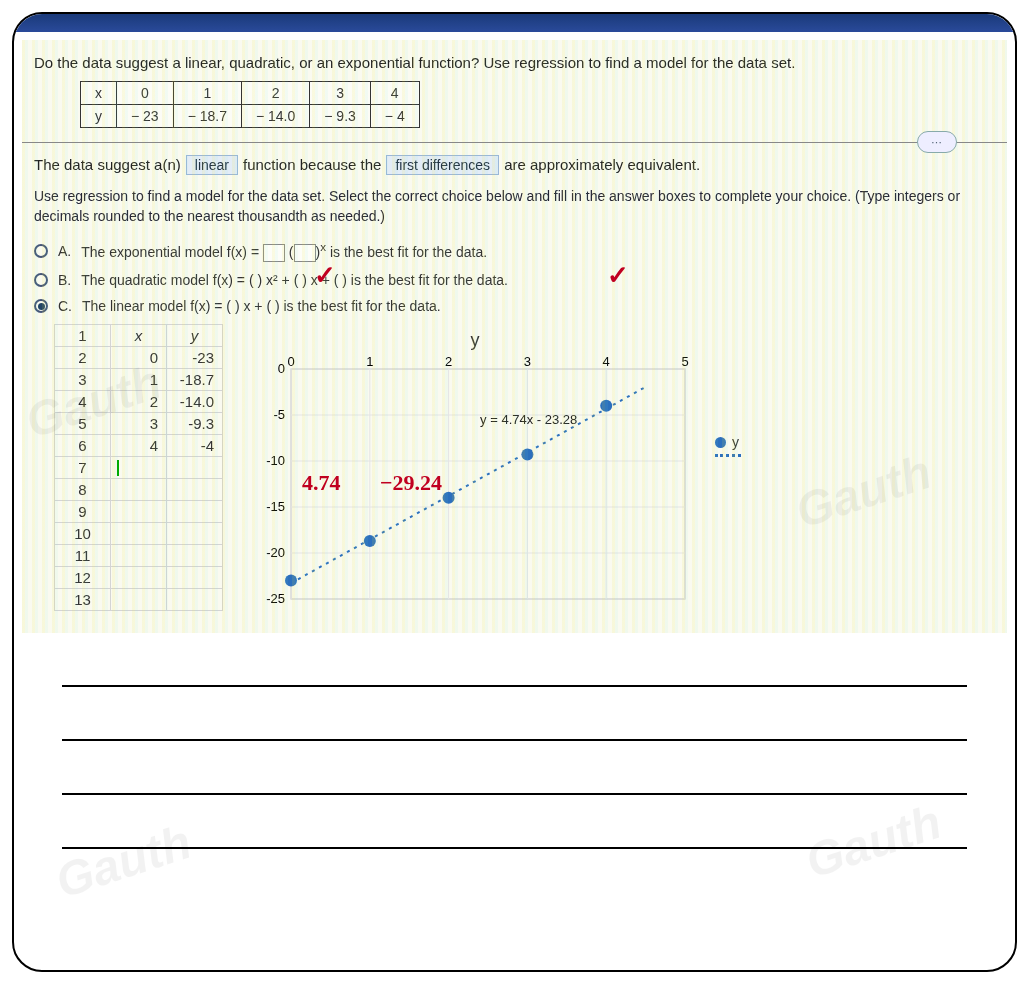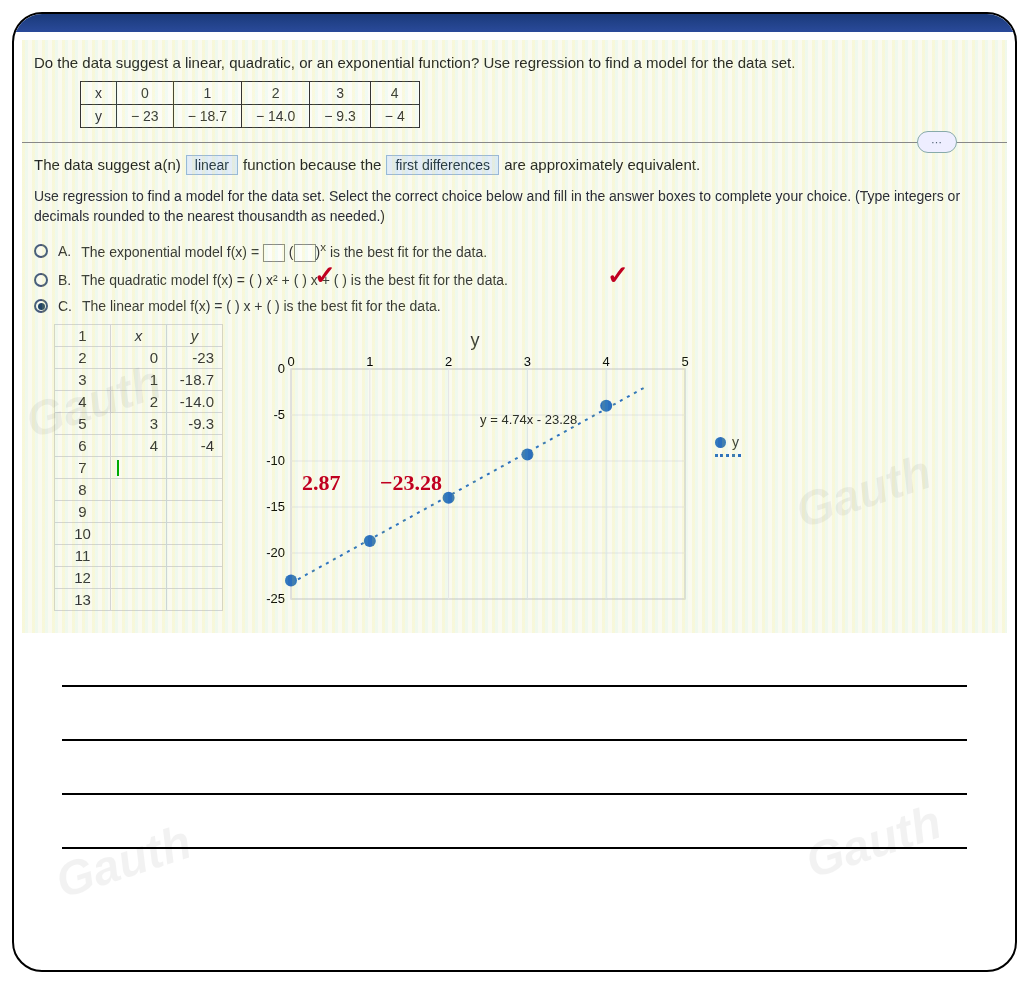--- a/index.html
+++ b/index.html
@@ -104,22 +104,22 @@
     <span>B.</span>
     <span>The quadratic model f(x) = (    ) x² + (    ) x + (    ) is the best fit for the data.</span>
   </div>
 
   <div class="opt">
     <span class="radio sel"></span>
     <span>C.</span>
     <span>The linear model f(x) = (    ) x + (    ) is the best fit for the data.</span>
   </div>
 
-  <span class="hand m1">2.87</span>
-  <span class="hand m2">−23.28</span>
+  <span class="hand m1">4.74</span>
+  <span class="hand m2">−29.24</span>
 
   <div class="lower">
     <table class="sheet">
       <tbody>
             <tr>
               <td>1</td>
               <td class="hdr">x</td>
               <td class="hdr">y</td>
             </tr>
       <tr>

